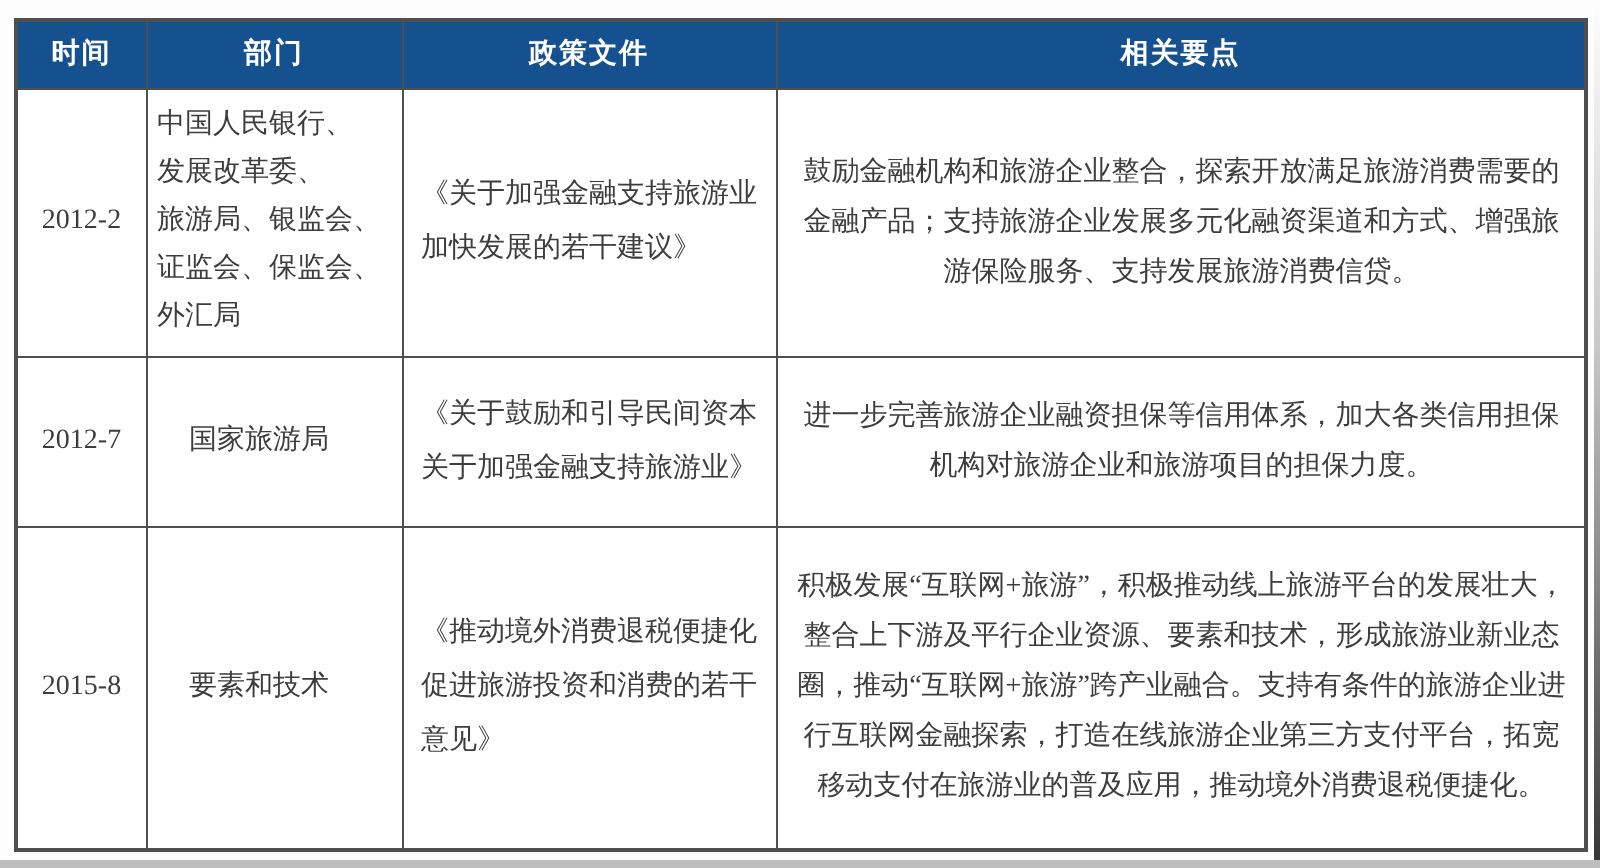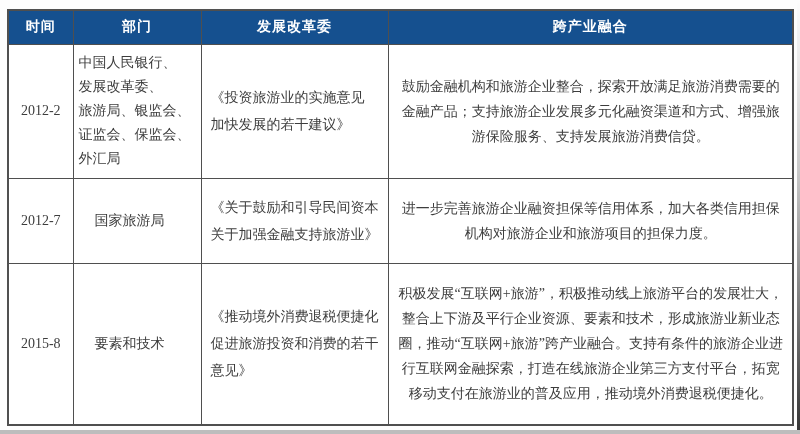--- a/index.html
+++ b/index.html
@@ -105,33 +105,33 @@
     <colgroup>
       <col style="width:65px">
       <col style="width:128px">
       <col style="width:187px">
       <col style="width:405px">
     </colgroup>
     <thead>
       <tr>
         <th>时间</th>
         <th>部门</th>
-        <th>发展改革委</th>
-        <th>跨产业融合</th>
+        <th>政策文件</th>
+        <th>相关要点</th>
       </tr>
     </thead>
     <tbody>
       <tr class="row-1">
         <td class="col-time">2012-2</td>
         <td class="col-dept">中国人民银行、
 发展改革委、
 旅游局、银监会、
 证监会、保监会、
 外汇局</td>
-        <td class="col-policy">《投资旅游业的实施意见
+        <td class="col-policy">《关于加强金融支持旅游业
 加快发展的若干建议》</td>
         <td class="col-points">鼓励金融机构和旅游企业整合，探索开放满足旅游消费需要的金融产品；支持旅游企业发展多元化融资渠道和方式、增强旅游保险服务、支持发展旅游消费信贷。</td>
       </tr>
       <tr class="row-2">
         <td class="col-time">2012-7</td>
         <td class="col-dept">国家旅游局</td>
         <td class="col-policy">《关于鼓励和引导民间资本
 关于加强金融支持旅游业》</td>
         <td class="col-points">进一步完善旅游企业融资担保等信用体系，加大各类信用担保机构对旅游企业和旅游项目的担保力度。</td>
       </tr>

